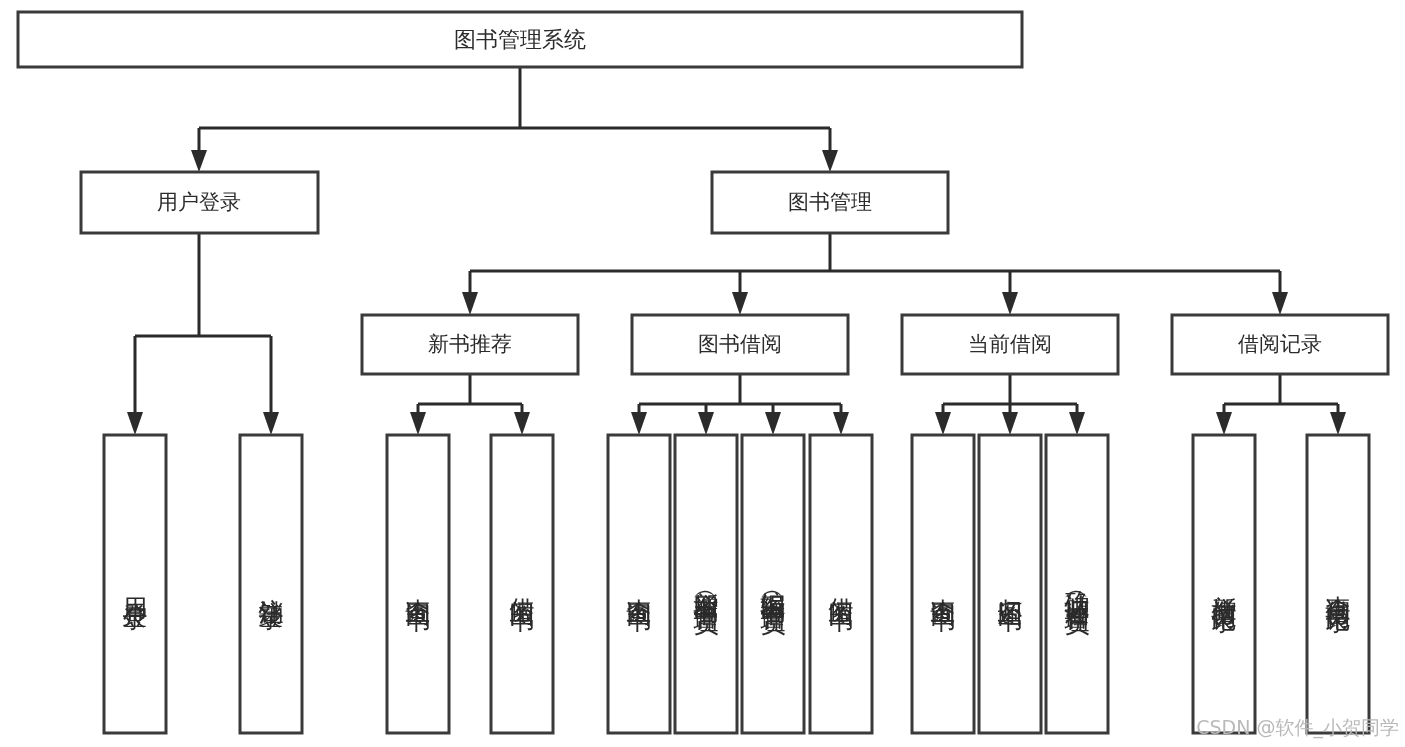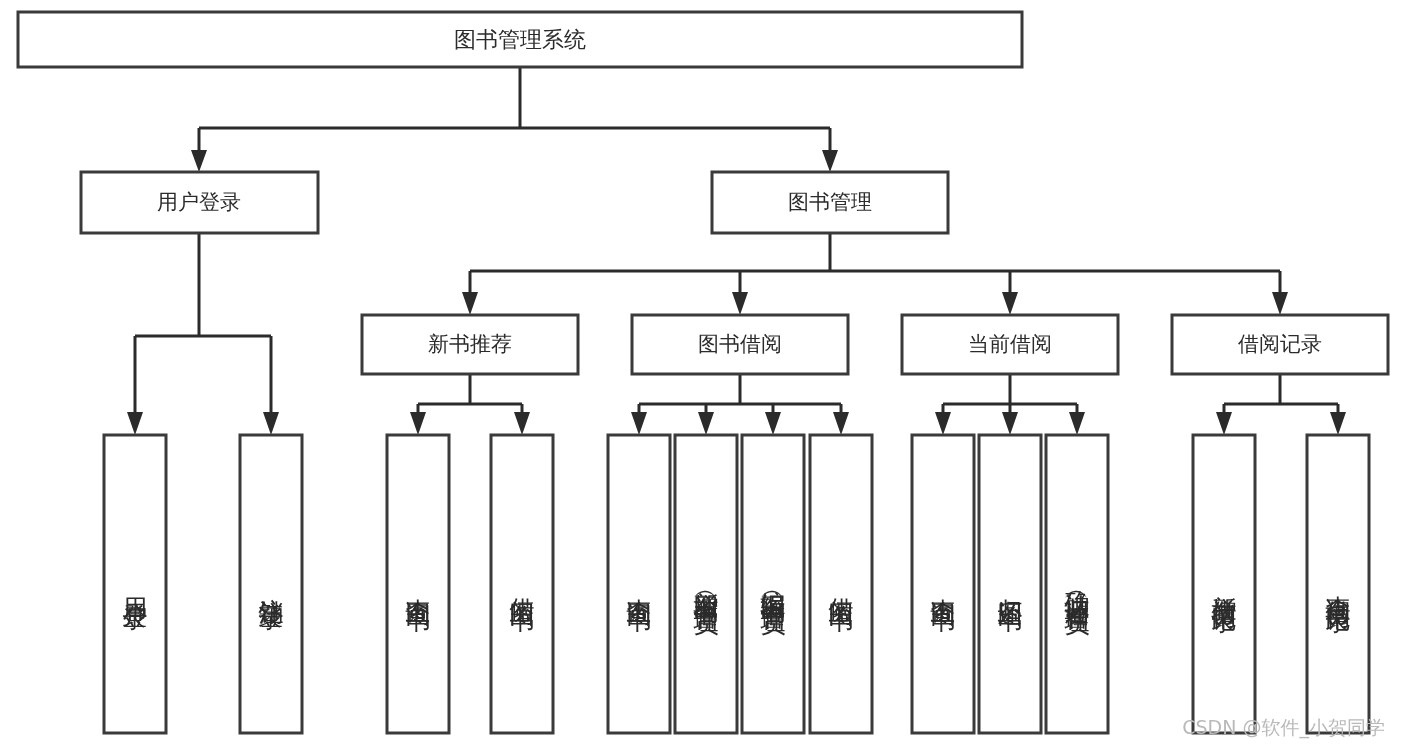--- a/index.html
+++ b/index.html
@@ -11,21 +11,21 @@
   .conn{stroke:#2b2b2b;stroke-width:3;fill:none;stroke-linecap:butt;}
   .arrow-head{fill:#2b2b2b;stroke:none;}
   .node-label{font-family:"DejaVu Sans","Liberation Sans",sans-serif;
               font-size:21px;fill:#2b2b2b;text-anchor:middle;dominant-baseline:middle;}
   .node-label.title{font-size:22px;}
   .vlabel{position:absolute;display:flex;align-items:center;justify-content:center;
           writing-mode:vertical-rl;text-orientation:upright;
           font-family:"DejaVu Sans","Liberation Sans",sans-serif;
           font-size:25px;line-height:1.08;color:#2b2b2b;letter-spacing:3px;
           white-space:nowrap;pointer-events:none;}
-  .watermark{position:absolute;right:20px;bottom:6px;
+  .watermark{position:absolute;right:6px;bottom:6px;
              font-family:"DejaVu Sans","Liberation Sans",sans-serif;
              font-size:19px;color:#b9b9b9;white-space:nowrap;}
 </style>
 </head>
 <body>
 
 <div id="stage">
 
   <svg id="diagram" viewBox="0 0 1405 747">
 

